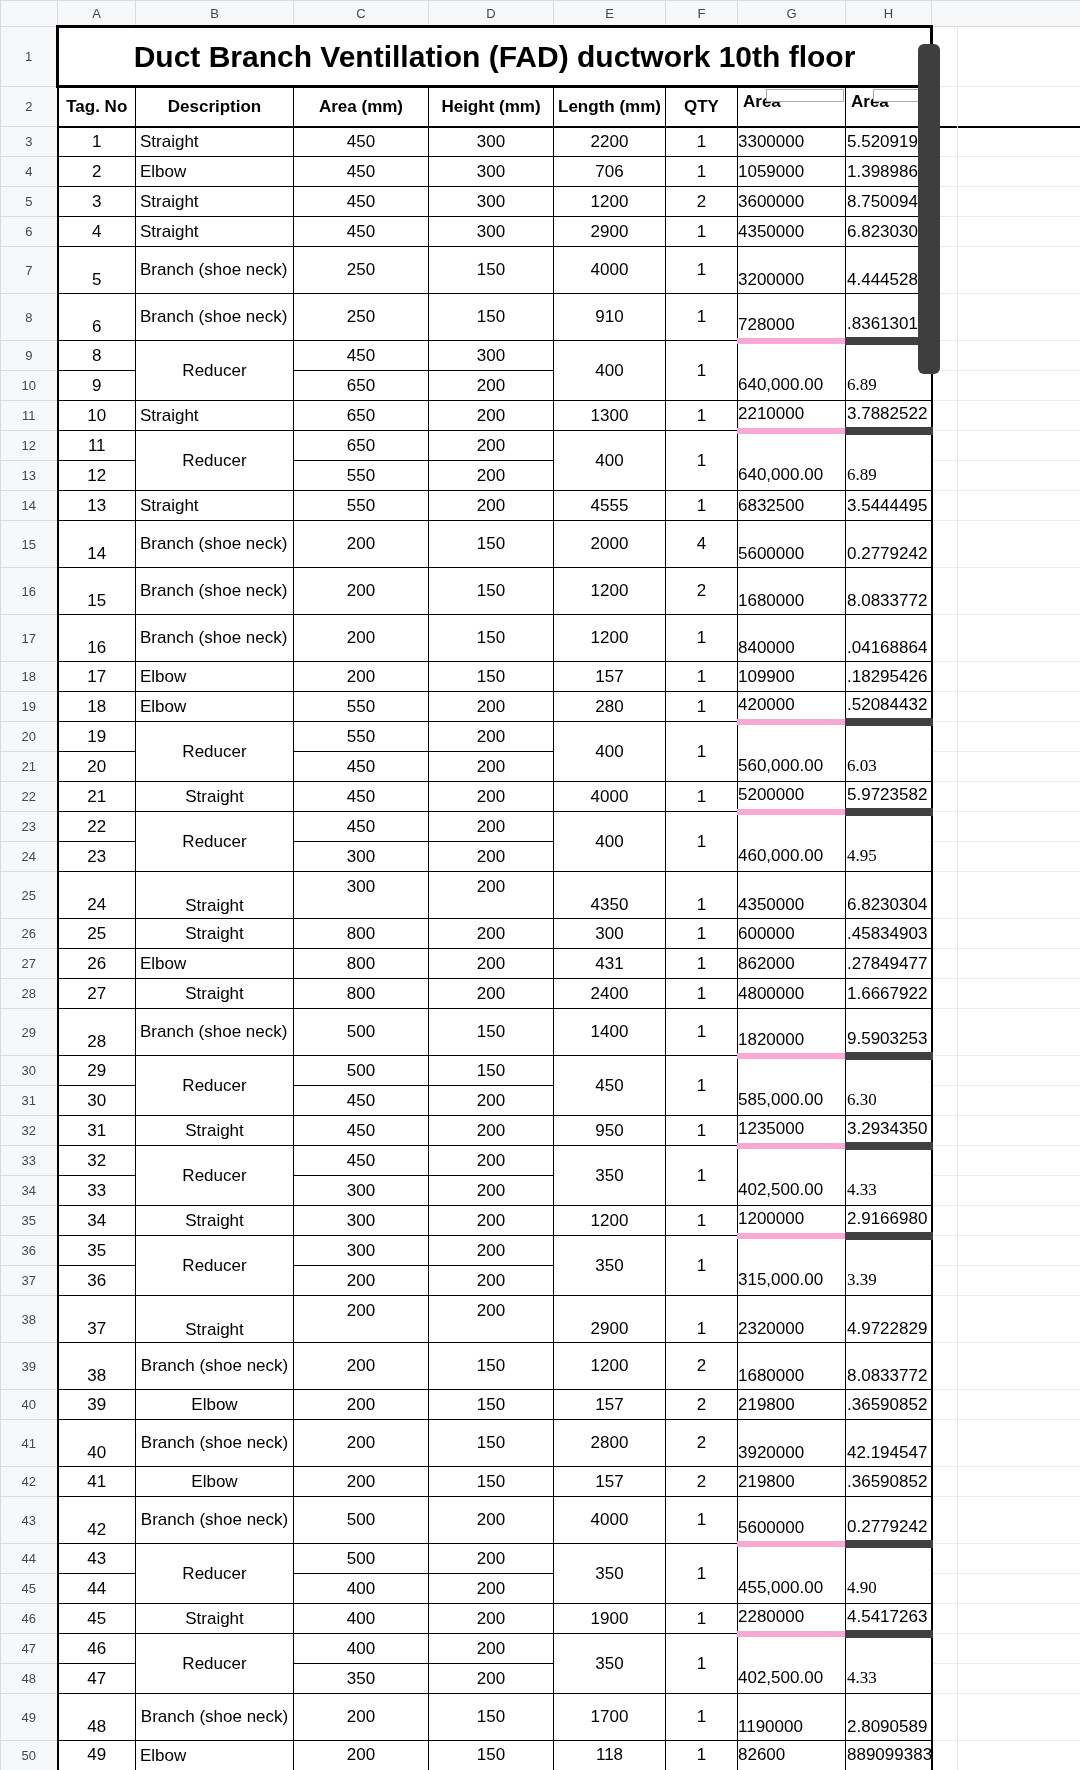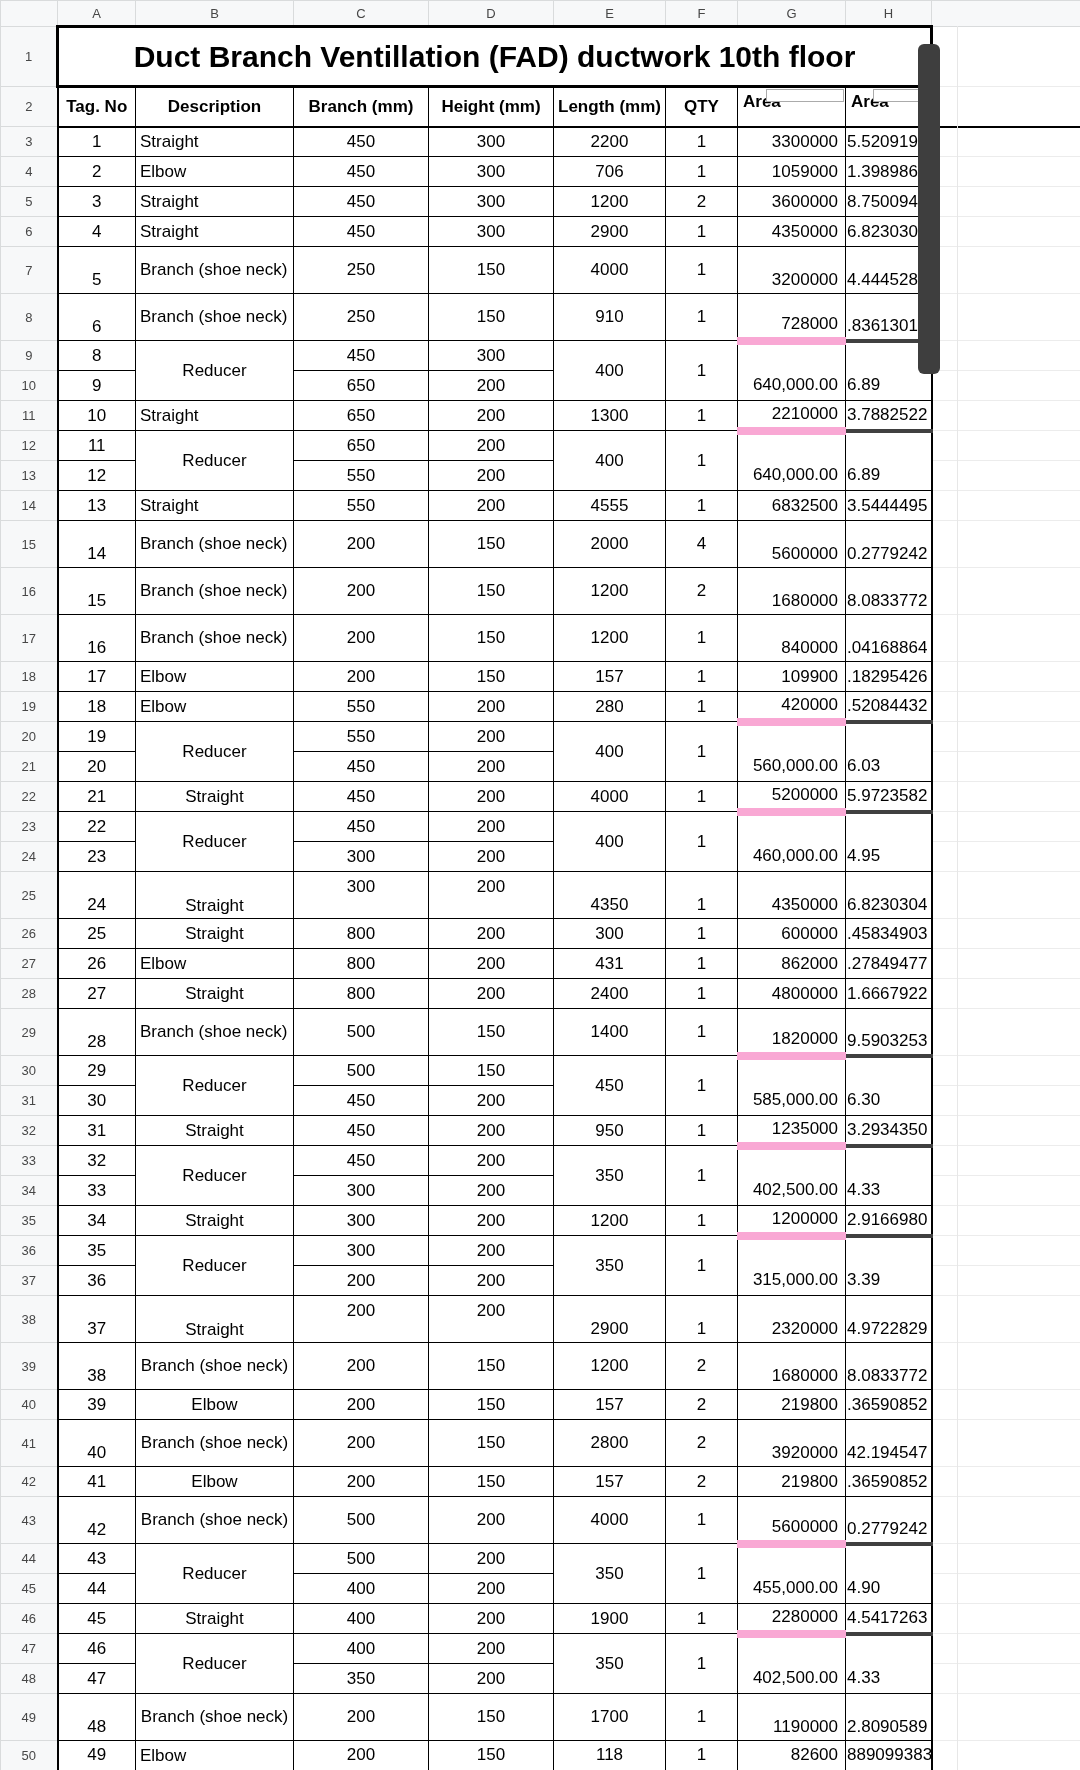--- a/index.html
+++ b/index.html
@@ -44,37 +44,38 @@
   }
 
   tr.r-header { height: 40px; }
   tr.r-header td { font-weight: 700; border-bottom: 2px solid #000; }
 
   tr.r-std { height: 30px; }
   tr.r-tall { height: 47px; }
   tr.r-xtall { height: 47px; }
 
   td.a { border-left: 2px solid #000; border-radius: 11px; }
-  td.g { text-align: right; padding-right: 7px; }
+  td.g { text-align: left; padding-right: 7px; }
   td.h { border-right: 2px solid #000; text-align: left; padding-left: 1px; }
   td.b { white-space: normal; line-height: 1.12; }
   .c-left { text-align: left; padding-left: 4px; }
   .c-center { text-align: center; }
   .v-bot { vertical-align: bottom; padding-bottom: 3px; }
   .v-top { vertical-align: top; padding-top: 5px; }
 
   
   .g-pair {
     vertical-align: bottom; padding-bottom: 5px; padding-right: 3px;
-    border-top: 8px solid #f9a8d4;
+    border-top: 6px solid #f9a8d4;
   }
   .h-pair {
     vertical-align: bottom; padding-bottom: 5px;
     text-align: right; padding-right: 10px;
-    border-top: 4px solid #404040;
+    border-top: 8px solid #404040;
+    font-family: Liberation Serif, serif;
   }
   tbody tr:last-child td:not(.fill) { border-bottom: 2px solid #000; }
 
   
   td.hdr-area {
     position: relative; text-align: left; vertical-align: bottom;
     padding-left: 5px; padding-bottom: 14px;
   }
   .area-box {
     position: absolute; top: 1px; right: 1px; height: 13px;
@@ -126,21 +127,21 @@
     <tbody id="sheet-body">
       <tr class="r-title">
         <th class="rn">1</th>
         <td class="title" colspan="8">Duct Branch Ventillation (FAD) ductwork 10th floor</td>
         <td class="fill"></td>
       </tr>
       <tr class="r-header">
         <th class="rn">2</th>
         <td class="a">Tag. No</td>
         <td>Description</td>
-        <td>Branch (mm)</td>
+        <td>Area (mm)</td>
         <td>Height (mm)</td>
         <td>Length (mm)</td>
         <td>QTY</td>
         <td class="g hdr-area">
           <span class="area-box bg"></span>
           <span>Area</span>
         </td>
         <td class="h hdr-area">
           <span class="area-box bh"></span>
           <span>Area</span>

